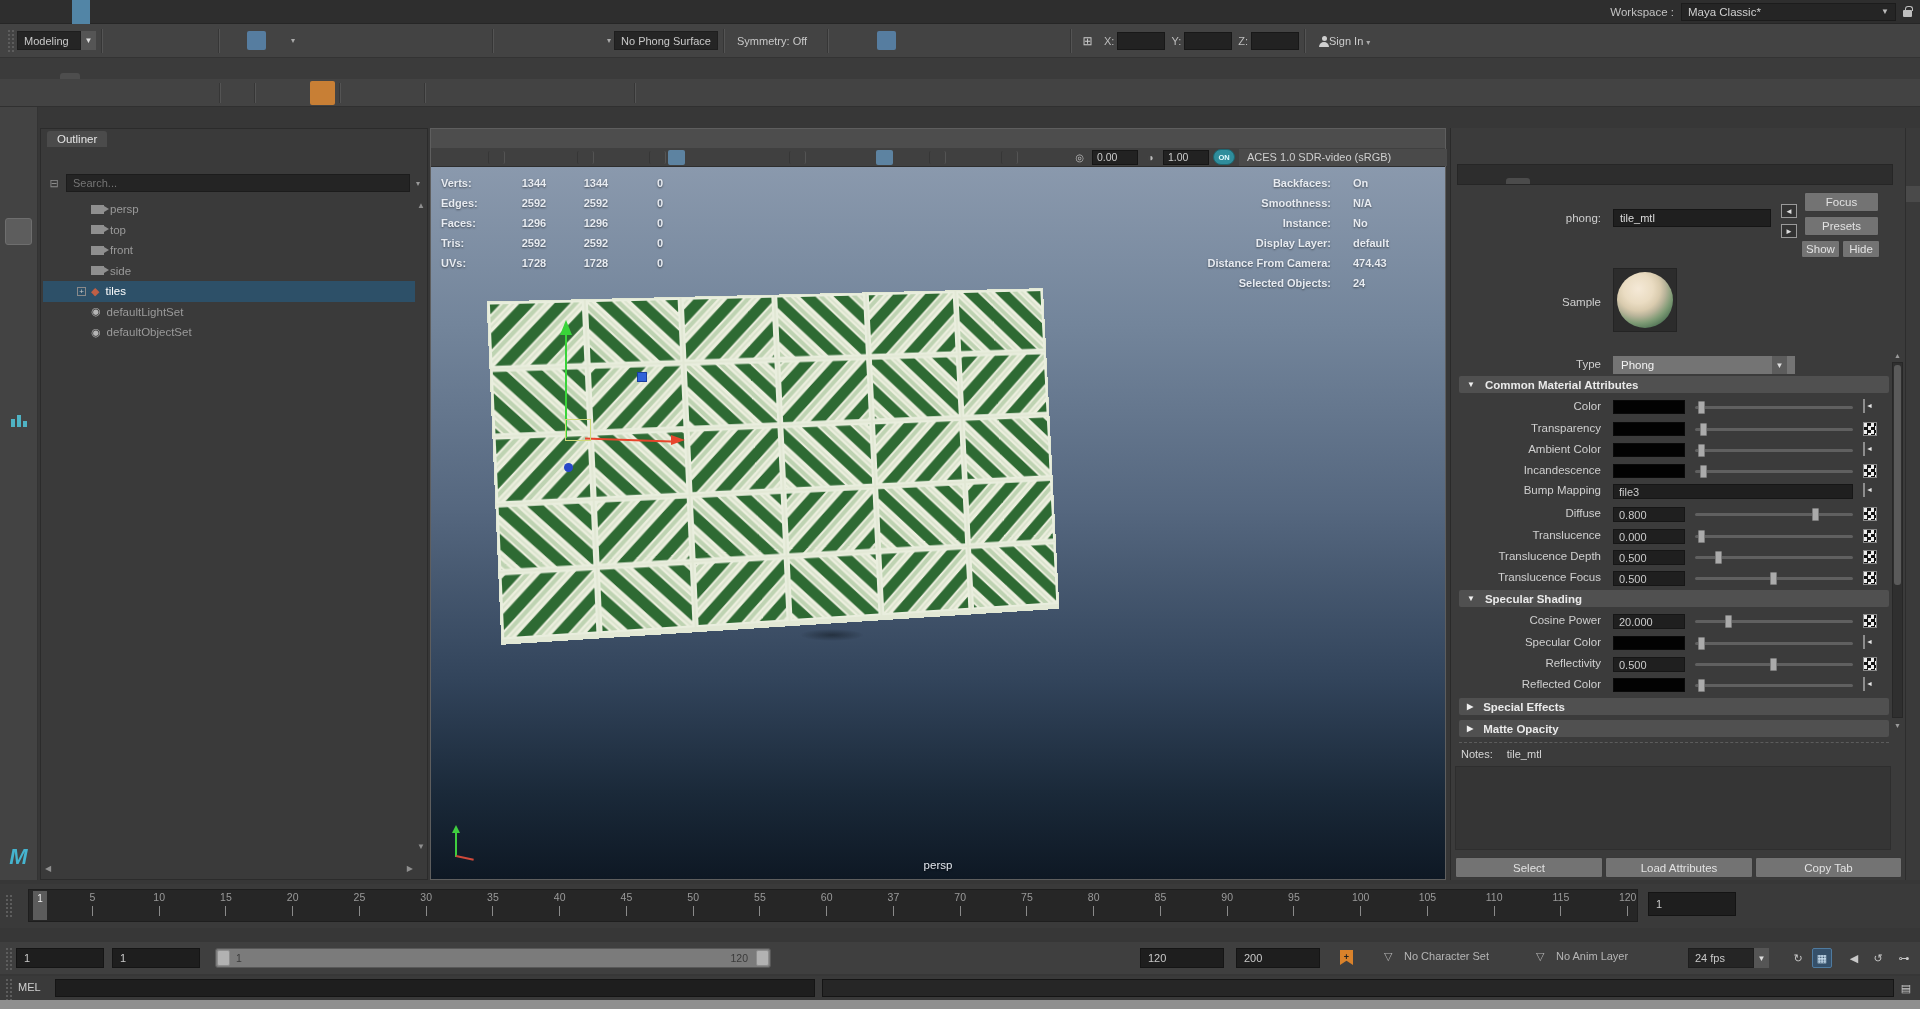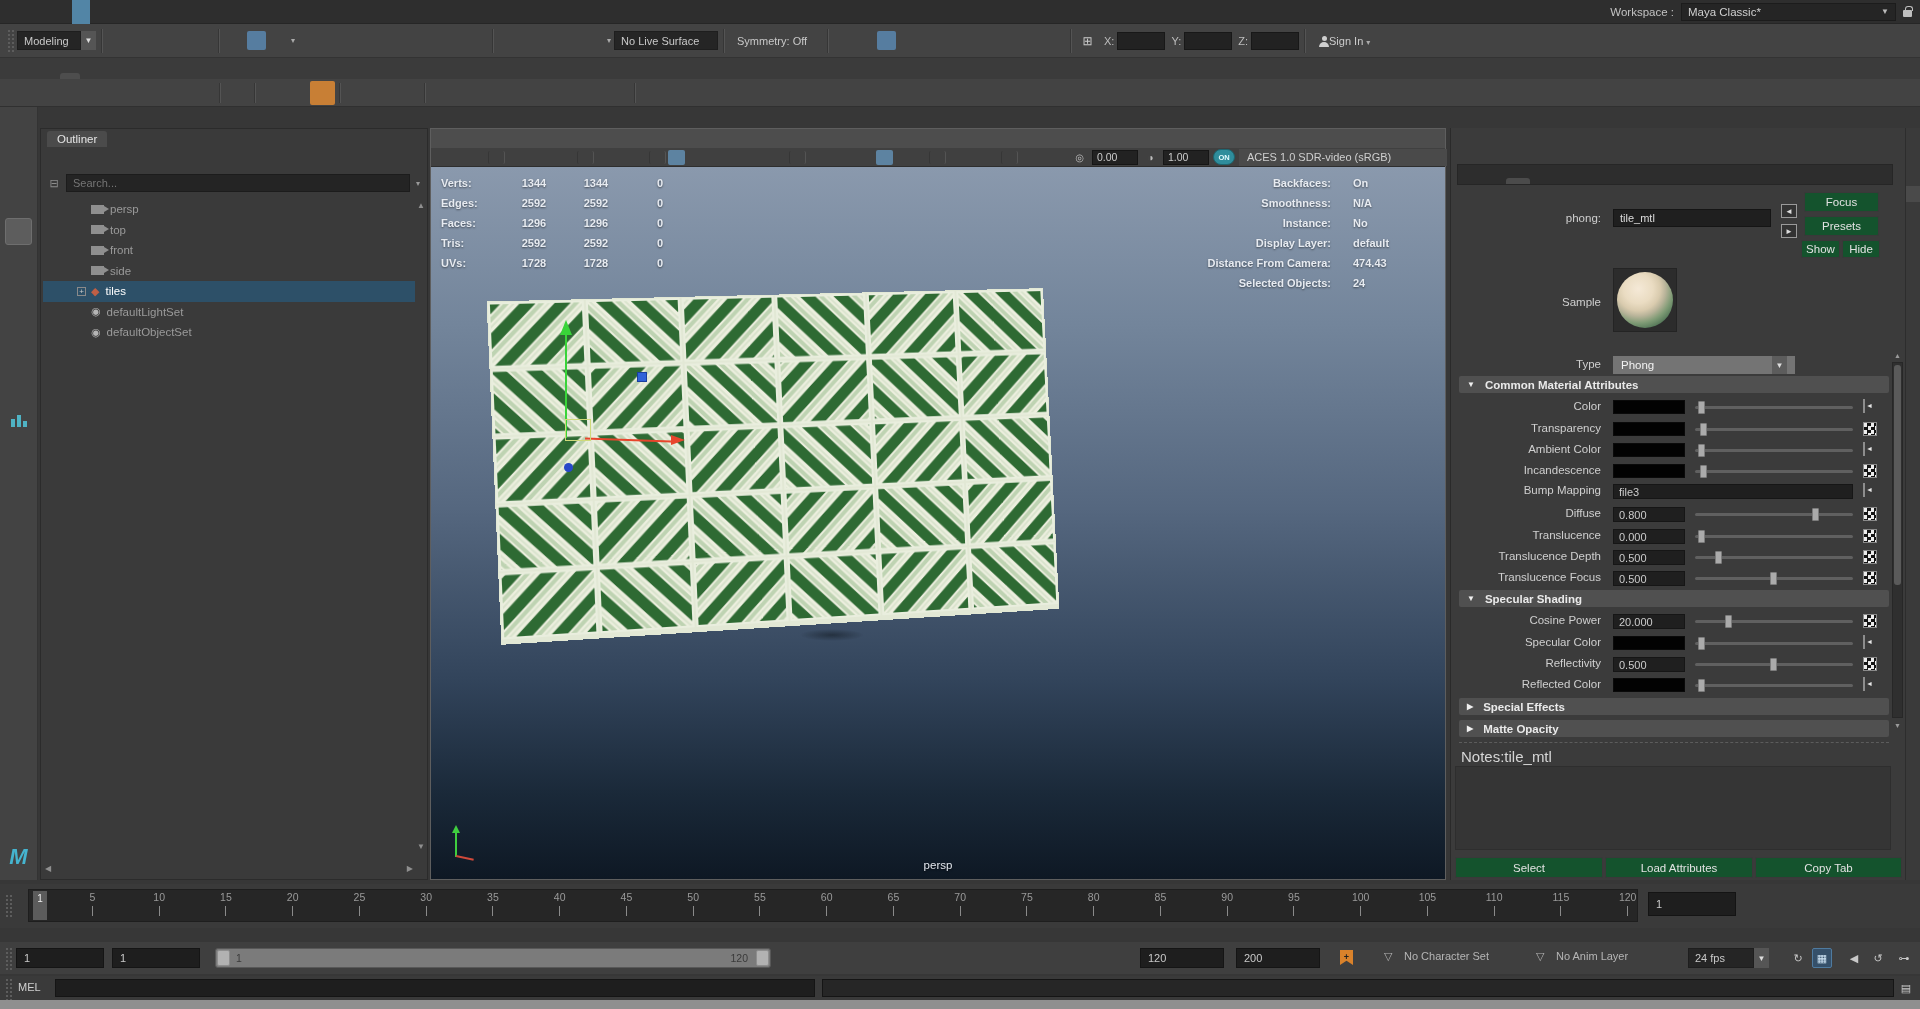--- a/index.html
+++ b/index.html
@@ -102,41 +102,41 @@
   .persp-label{position:absolute;left:0;right:0;bottom:8px;text-align:center;color:#e3e7ee;font-size:11.5px;text-shadow:0 1px 2px rgba(0,0,0,.6)}
   
   #ae{position:absolute;left:1450px;top:128px;width:455px;height:752px;background:#3b3b3b;border-left:1px solid #2a2a2a}
   .ae-menus{position:absolute;top:4px;left:10px;display:flex;color:#d2d2d2}
   .ae-tabs{position:absolute;top:36px;left:6px;right:12px;height:21px;background:#2d2d2d;display:flex;align-items:flex-end;border:1px solid #262626}
   .ae-tab{padding:3px 12px;color:#9d9d9d;font-size:11.5px}
   .ae-tab.active{background:#4b4b4b;color:#fff;font-weight:bold;border-radius:3px 3px 0 0}
   .ae-nodetype{position:absolute;left:0;width:150px;text-align:right;color:#cfcfcf;font-size:11.5px}
   #phong-field{position:absolute;left:162px;top:81px;width:158px;height:18px;background:#1f1f1f;border:1px solid #151515;color:#ddd;font:inherit;padding:0 6px;outline:none}
   .conn-mini{position:absolute;width:16px;height:14px;border:1px solid #9a9a9a;background:#333;color:#ddd;font-size:8px;display:flex;align-items:center;justify-content:center}
-  .ae-btn{position:absolute;background:#14532d;border:1px solid #393939;color:#e2e2e2;font-size:11.5px;display:flex;align-items:center;justify-content:center;border-radius:2px}
+  .ae-btn{position:absolute;background:#737373;border:1px solid #393939;color:#e2e2e2;font-size:11.5px;display:flex;align-items:center;justify-content:center;border-radius:2px}
   .ae-sample-wrap{position:absolute;left:162px;top:140px;width:64px;height:64px;background:#2c2c2c;border:1px solid #242424}
   .ae-sample{position:absolute;left:3px;top:3px;width:56px;height:56px;border-radius:50%;
     background:radial-gradient(circle at 38% 30%,#f5e9d7 0%,#eadcc2 28%,#d9cbae 42%,#b9b49a 52%,#7d9a74 66%,#4f7355 80%,#32503a 95%)}
   .ae-dd{position:absolute;left:162px;width:182px;height:18px;background:#747474;display:flex;align-items:center;padding:0 8px;color:#f2f2f2;font-size:11.5px}
   .ae-dd .ddbox{margin-left:auto;background:#5c5c5c;height:18px}
   .ae-section{position:absolute;left:8px;right:16px;height:17px;background:#505050;border-radius:2px;display:flex;align-items:center;gap:10px;padding-left:8px;color:#eaeaea;font-weight:bold;font-size:11.5px}
   .ae-section .tri{font-size:8px;color:#f0f0f0}
   .ae-row{position:absolute;left:0;right:0;height:18px}
   .ae-rlabel{position:absolute;left:0;top:2px;width:150px;text-align:right;color:#cfcfcf;font-size:11.5px;white-space:nowrap}
   .swatch{position:absolute;left:162px;top:2px;width:72px;height:14px;background:#020202;border:1px solid #0a0a0a}
   .valfield{position:absolute;left:162px;top:2px;width:72px;height:15px;background:#1f1f1f;border:1px solid #161616;color:#ccc;padding:0 5px;font-size:11px;display:flex;align-items:center}
   .txtfield{position:absolute;left:162px;top:2px;width:240px;height:15px;background:#1f1f1f;border:1px solid #161616;color:#ccc;padding:0 5px;font-size:11px;display:flex;align-items:center}
   .slider{position:absolute;left:244px;top:8px;width:158px;height:3px;background:#606060;border-radius:2px}
   .handle{position:absolute;top:-5px;left:0;width:7px;height:13px;background:#ababab;border:1px solid #7c7c7c;border-radius:1px}
   .mapbtn{position:absolute;left:412px;top:2px;width:14px;height:14px}
   .checker{background:repeating-conic-gradient(#141414 0 25%,#ececec 0 50%) 0 0/7px 7px;border:1px solid #8a8a8a}
   .connbtn{background:#2b2b2b;border:1px solid #8d8d8d;position:relative}
   .connbtn::after{content:'◄';color:#e6e6e6;font-size:7px;position:absolute;left:2px;top:2px}
   .ae-dashed{position:absolute;left:8px;right:16px;border-top:1px dashed #5c5c5c}
-  .ae-notes{position:absolute;left:10px;display:flex;gap:0;color:#d6d6d6;font-size:15px}
+  .ae-notes{position:absolute;left:10px;display:flex;gap:14px;color:#d6d6d6;font-size:11px}
   .ae-notesbox{position:absolute;left:4px;right:14px;background:#353535;border:1px solid #2e2e2e}
   .ae-scroll{position:absolute;left:441px;width:11px;background:#2f2f2f;border:1px solid #272727}
   .ae-thumb{position:absolute;left:1px;width:7px;background:#5a5a5a;border-radius:3px}
   .ae-sarrow{position:absolute;left:441px;width:11px;height:11px;color:#9a9a9a;font-size:7px;display:flex;align-items:center;justify-content:center}
   #sidetabs{position:absolute;left:1905px;top:128px;width:15px;height:752px;background:#3a3a3a;border-left:1px solid #2d2d2d;display:flex;flex-direction:column;gap:10px;padding-top:6px}
   .side-tab{writing-mode:vertical-rl;font-size:9.5px;color:#b5b5b5;padding:8px 1px;white-space:nowrap}
   .side-tab.active{background:#4a4a4a;color:#eaeaea}
   
   #timerow{position:absolute;left:0;top:884px;width:1920px;height:44px;background:#3a3a3a}
   #ruler{position:absolute;left:28px;top:5px;width:1610px;height:33px;background:#262626;border:1px solid #1e1e1e}
@@ -241,21 +241,21 @@
   <span class="vsep"></span>
   <div style="display:flex">
 
   <span class="sicon tone-green x"></span>
       <span class="sicon tone-green x"></span>
       <span class="sicon tone-green x"></span>
       <span class="sicon tone-green x"></span>
       <span class="sicon tone-green x"></span>
     </div>
   <span class="dd-mini">▾</span>
-  <div class="dfield" style="width:104px">No Live Surface</div>
+  <div class="dfield" style="width:104px">No Phong Surface</div>
   <span class="vsep"></span>
   <div class="dfield" style="width:92px;background:transparent;border-color:transparent">Symmetry: Off</div>
   <span class="vsep"></span>
   <div style="display:flex">
 
   <span class="sicon"></span>
       <span class="sicon"></span>
       <span class="sicon active"></span>
       <span class="sicon"></span>
       <span class="sicon"></span>
@@ -838,21 +838,21 @@
       <span class="tick" style="left: 196.9px;"><b style="font-weight:normal">15</b><i></i></span>
       <span class="tick" style="left: 263.65px;"><b style="font-weight:normal">20</b><i></i></span>
       <span class="tick" style="left: 330.4px;"><b style="font-weight:normal">25</b><i></i></span>
       <span class="tick" style="left: 397.15px;"><b style="font-weight:normal">30</b><i></i></span>
       <span class="tick" style="left: 463.9px;"><b style="font-weight:normal">35</b><i></i></span>
       <span class="tick" style="left: 530.65px;"><b style="font-weight:normal">40</b><i></i></span>
       <span class="tick" style="left: 597.4px;"><b style="font-weight:normal">45</b><i></i></span>
       <span class="tick" style="left: 664.15px;"><b style="font-weight:normal">50</b><i></i></span>
       <span class="tick" style="left: 730.9px;"><b style="font-weight:normal">55</b><i></i></span>
       <span class="tick" style="left: 797.65px;"><b style="font-weight:normal">60</b><i></i></span>
-      <span class="tick" style="left: 864.4px;"><b style="font-weight:normal">65</b><i></i></span>
+      <span class="tick" style="left: 864.4px;"><b style="font-weight:normal">37</b><i></i></span>
       <span class="tick" style="left: 931.15px;"><b style="font-weight:normal">70</b><i></i></span>
       <span class="tick" style="left: 997.9px;"><b style="font-weight:normal">75</b><i></i></span>
       <span class="tick" style="left: 1064.65px;"><b style="font-weight:normal">80</b><i></i></span>
       <span class="tick" style="left: 1131.4px;"><b style="font-weight:normal">85</b><i></i></span>
       <span class="tick" style="left: 1198.15px;"><b style="font-weight:normal">90</b><i></i></span>
       <span class="tick" style="left: 1264.9px;"><b style="font-weight:normal">95</b><i></i></span>
       <span class="tick" style="left: 1331.65px;"><b style="font-weight:normal">100</b><i></i></span>
       <span class="tick" style="left: 1398.4px;"><b style="font-weight:normal">105</b><i></i></span>
       <span class="tick" style="left: 1465.15px;"><b style="font-weight:normal">110</b><i></i></span>
       <span class="tick" style="left: 1531.9px;"><b style="font-weight:normal">115</b><i></i></span>

